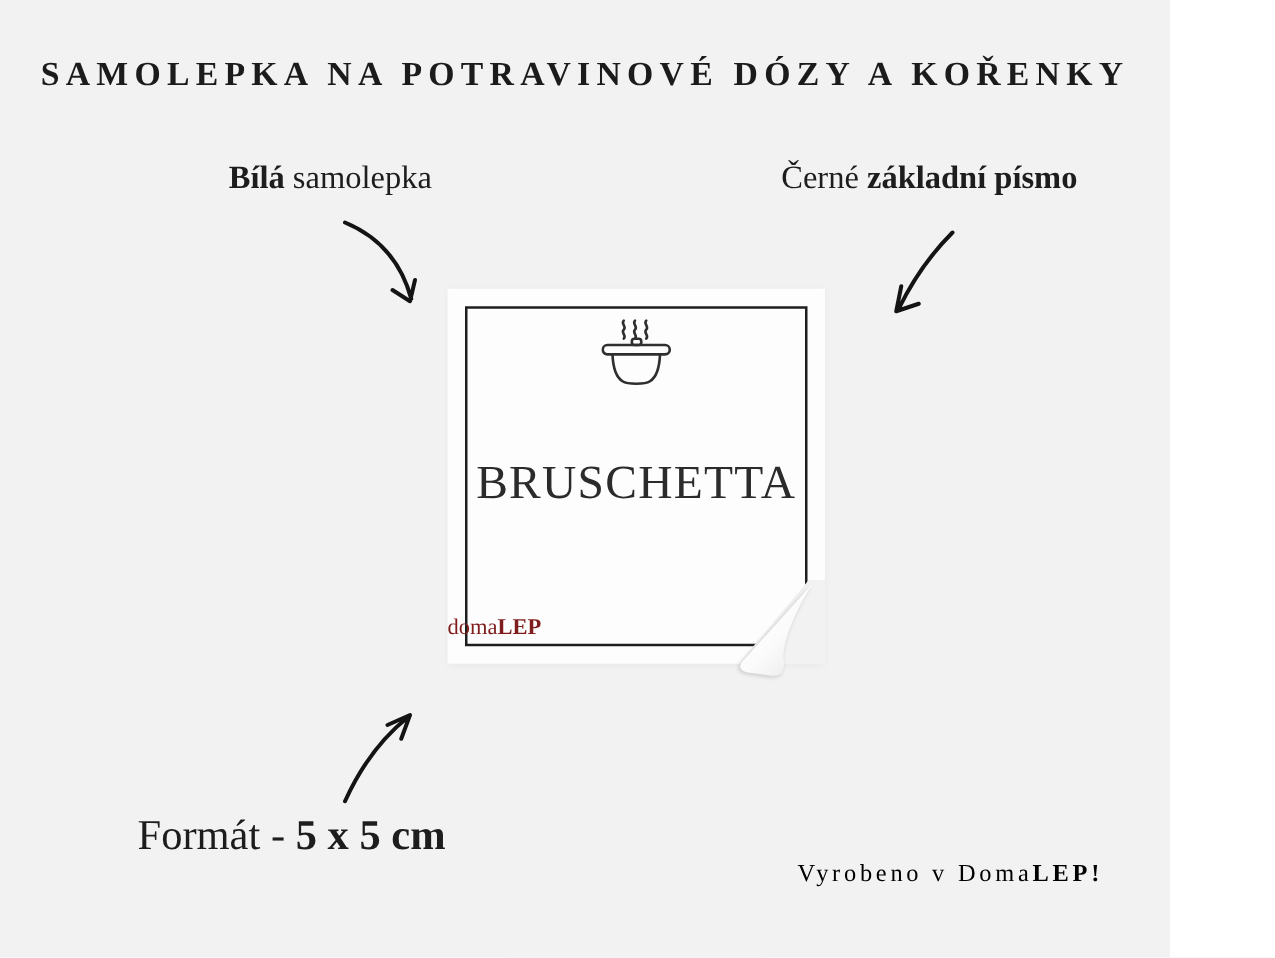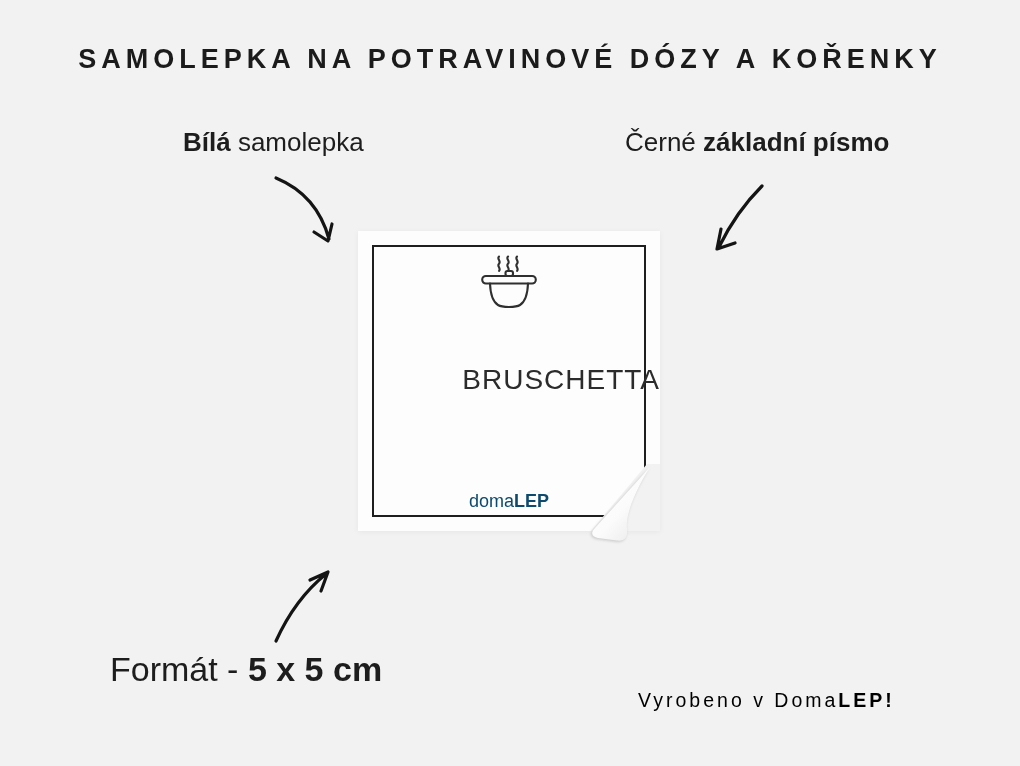--- a/index.html
+++ b/index.html
@@ -1,20 +1,20 @@
 <!DOCTYPE html>
 <html><head>
 <meta charset="utf-8">
 <style>
   html,body{margin:0;padding:0;}
   .canvas{
     position:relative;
-    width:1020px;height:766px;
+    width:936px;height:766px;
     background:#f1f2f1;
-    font-family:Liberation Sans, sans-serif;
+    font-family:Liberation Serif, serif;
     color:#1c1c1c;
     overflow:hidden;
   }
   .b{font-weight:700;}
   .title{
     position:absolute;left:0;right:0;top:44px;
     text-align:center;
     font-size:27px;font-weight:800;letter-spacing:5px;
     color:#1b1b1b;
     white-space:pre-wrap;
@@ -41,29 +41,28 @@
     background:#fdfdfd;
     box-shadow:0 1px 6px rgba(0,0,0,0.05);
   }
   .sticker-border{
     position:absolute;left:14px;top:14px;right:14px;bottom:14px;
     border:2px solid #1e1e1e;
   }
   .pot{position:absolute;left:123px;top:24px;}
   .product-name{
     position:absolute;left:0;right:0;top:133px;
-    text-align:right;
-    font-size:28px;font-weight:300;letter-spacing:1px;
+    text-align:center;
+    font-size:38px;font-weight:300;letter-spacing:1px;
     color:#2b2b2b;
     white-space:nowrap;
   }
   .brand{
     position:absolute;left:0;right:0;top:260px;
-    text-align:center;
-    font-size:18px;color:#0c4a6e;
+    font-size:18px;color:#7f1d1d;
     white-space:pre-wrap;
   }
   .curl{position:absolute;left:0;top:0;overflow:visible;z-index:3;}
 </style>
 </head>
 <body>
 
 <div class="canvas">
 
   <div class="title">SAMOLEPKA NA POTRAVINOVÉ DÓZY A KOŘENKY</div>

